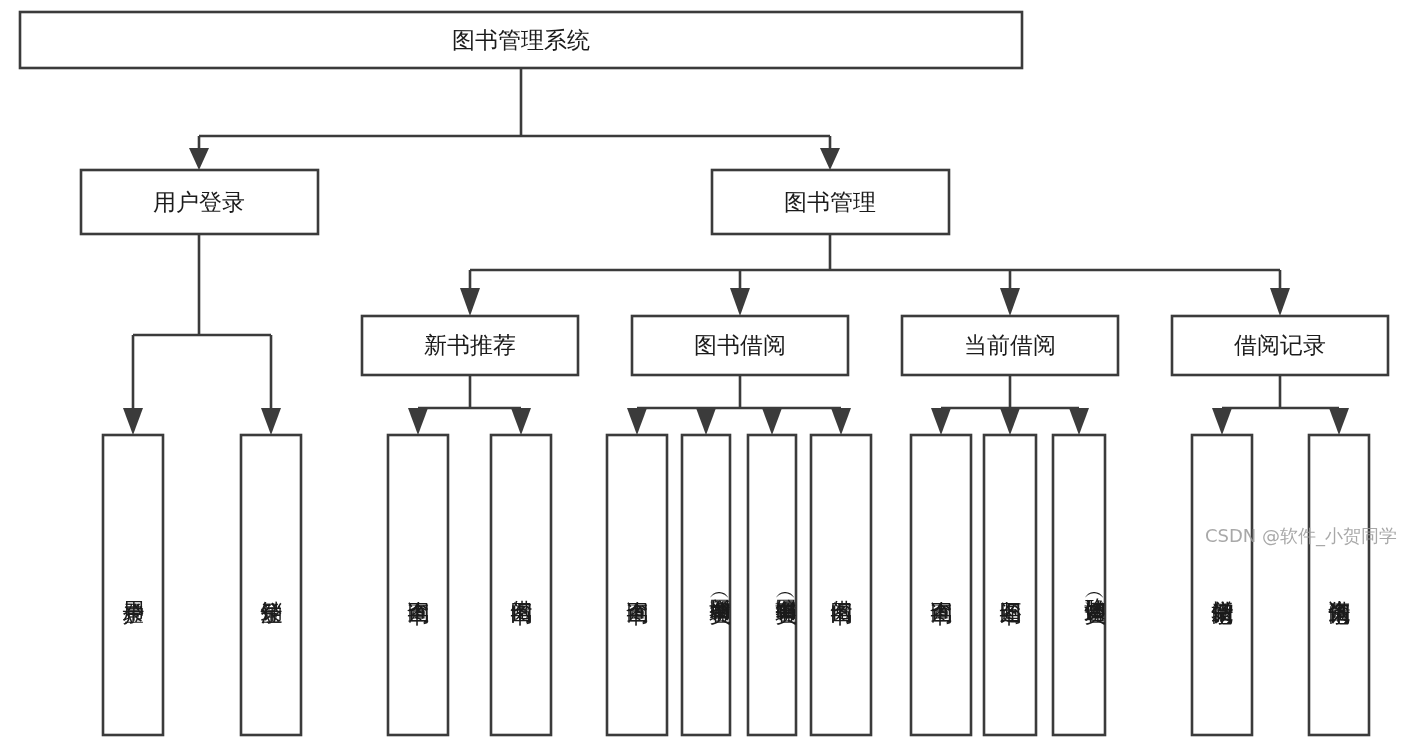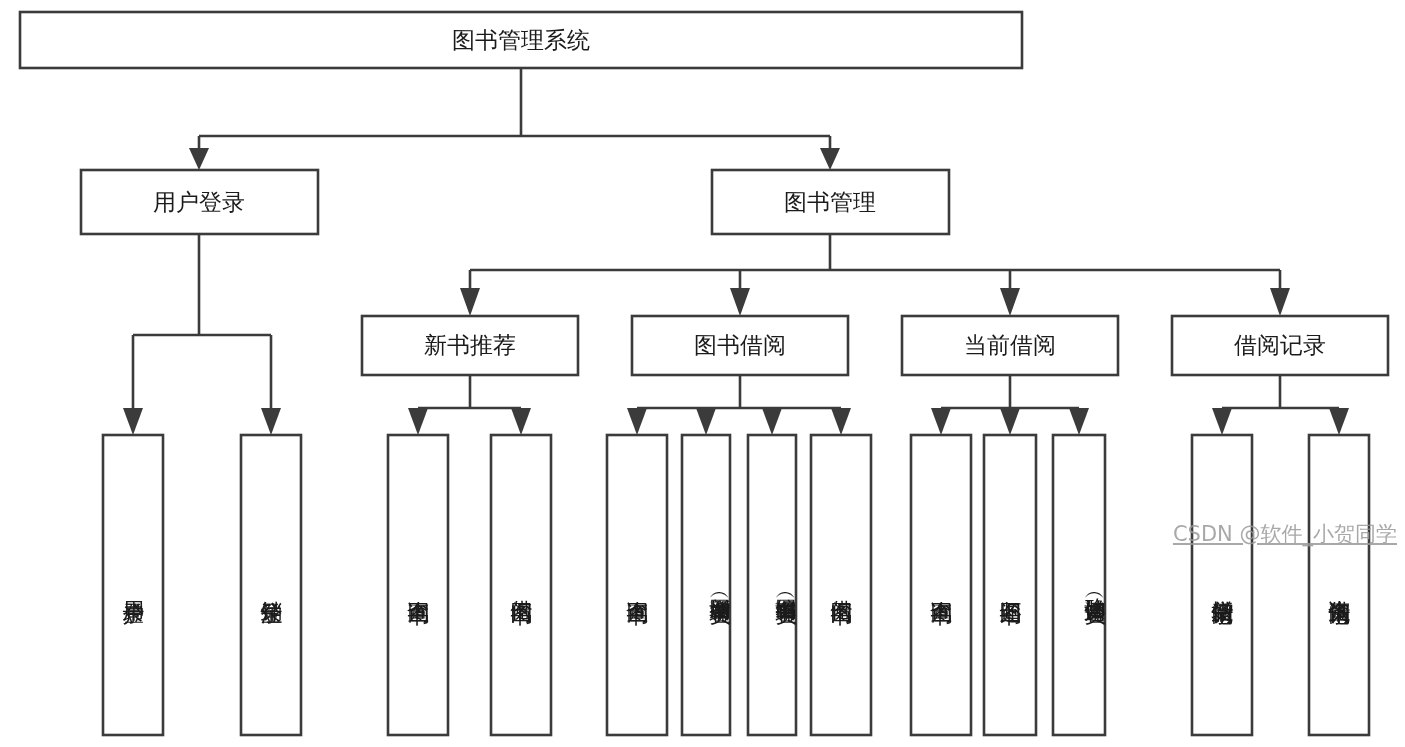--- a/index.html
+++ b/index.html
@@ -62,25 +62,24 @@
     color: #1b1b1b;
     letter-spacing: 1px;
     white-space: nowrap;
     pointer-events: none;
   }
   .watermark {
     position: absolute;
     right: 8px;
     bottom: 4px;
     font-family: "DejaVu Sans", "Liberation Sans", sans-serif;
-    font-size: 21px;
+    font-size: 18px;
     color: #9a9a9a;
     opacity: 0.85;
     white-space: nowrap;
-    text-decoration: underline;
   }
 </style>
 </head>
 <body>
 
 <div id="diagram-root">
 
   <svg id="diagram-svg" viewBox="0 0 1405 747">
 
     <g>

